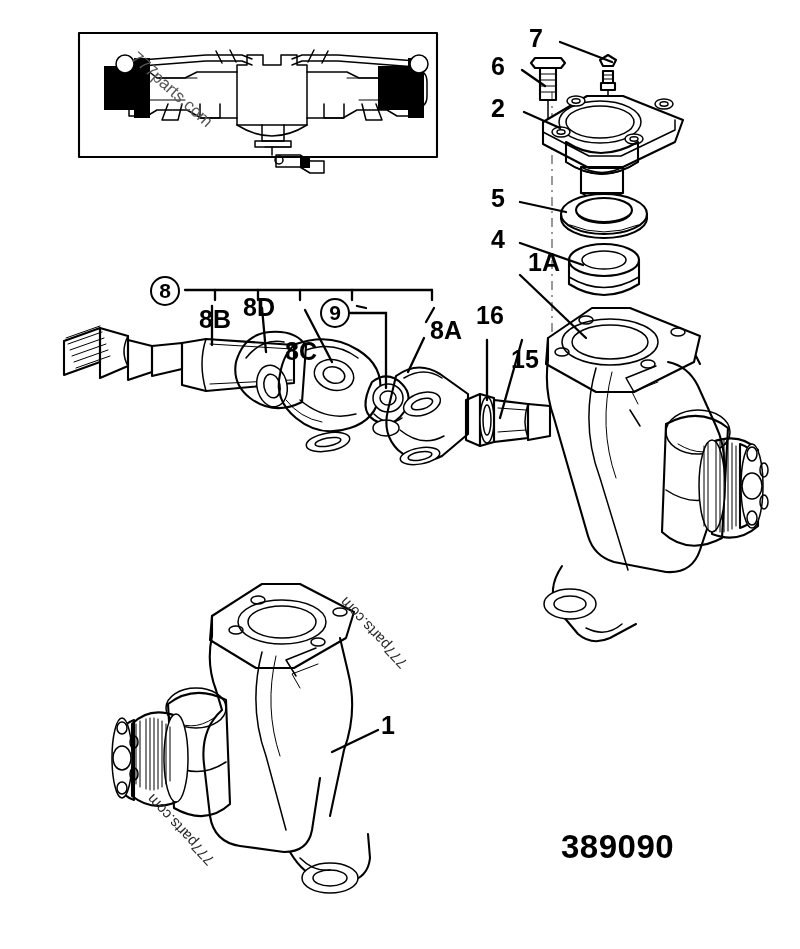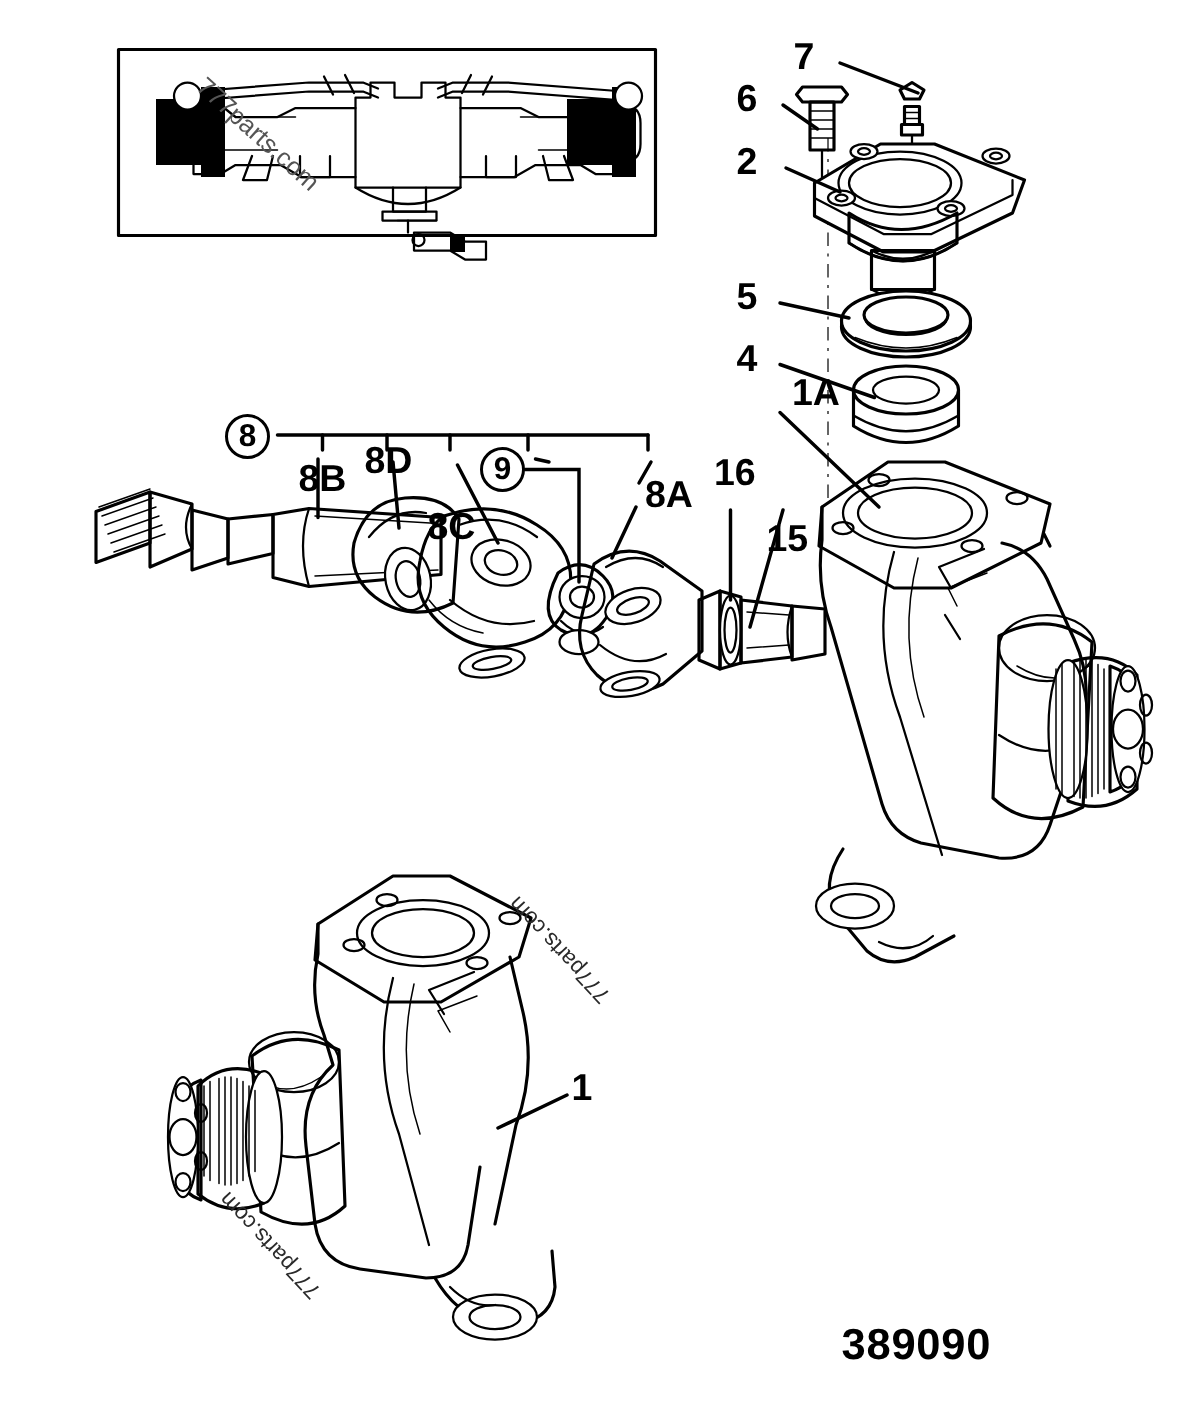--- a/index.html
+++ b/index.html
@@ -6,21 +6,21 @@
   html,body{margin:0;padding:0;background:#ffffff;}
   body{width:800px;height:949px;position:relative;overflow:hidden;
        font-family:"Liberation Sans",sans-serif;color:#000;}
   #sheet{position:absolute;inset:0;width:800px;height:949px;background:#fff;}
   svg.layer{position:absolute;left:0;top:0;width:800px;height:949px;}
   .lbl{position:absolute;font-family:"Liberation Sans",sans-serif;
        font-weight:bold;font-size:25px;line-height:1;color:#000;white-space:nowrap;}
   .circ{position:absolute;width:30px;height:30px;border:2.2px solid #000;
         border-radius:50%;display:flex;align-items:center;justify-content:center;
         font-weight:bold;font-size:21px;background:#fff;box-sizing:border-box;}
-  #drawno{position:absolute;left:561px;top:881px;font-size:29px;font-weight:bold;
+  #drawno{position:absolute;left:561px;top:828px;font-size:33px;font-weight:bold;
           letter-spacing:.5px;}
   .wm{position:absolute;font-family:"Liberation Sans",sans-serif;
       font-size:15px;color:#2a2a2a;white-space:nowrap;font-weight:500;}
   #wm1{left:398px;top:672px;transform:rotate(-133deg);transform-origin:left top;}
   #wm2{left:205px;top:869px;transform:rotate(-133deg);transform-origin:left top;}
   #wm3{left:140px;top:48px;transform:rotate(42deg);transform-origin:left top;
        font-size:17px;color:#555;}
 </style>
 </head>
 <body>

